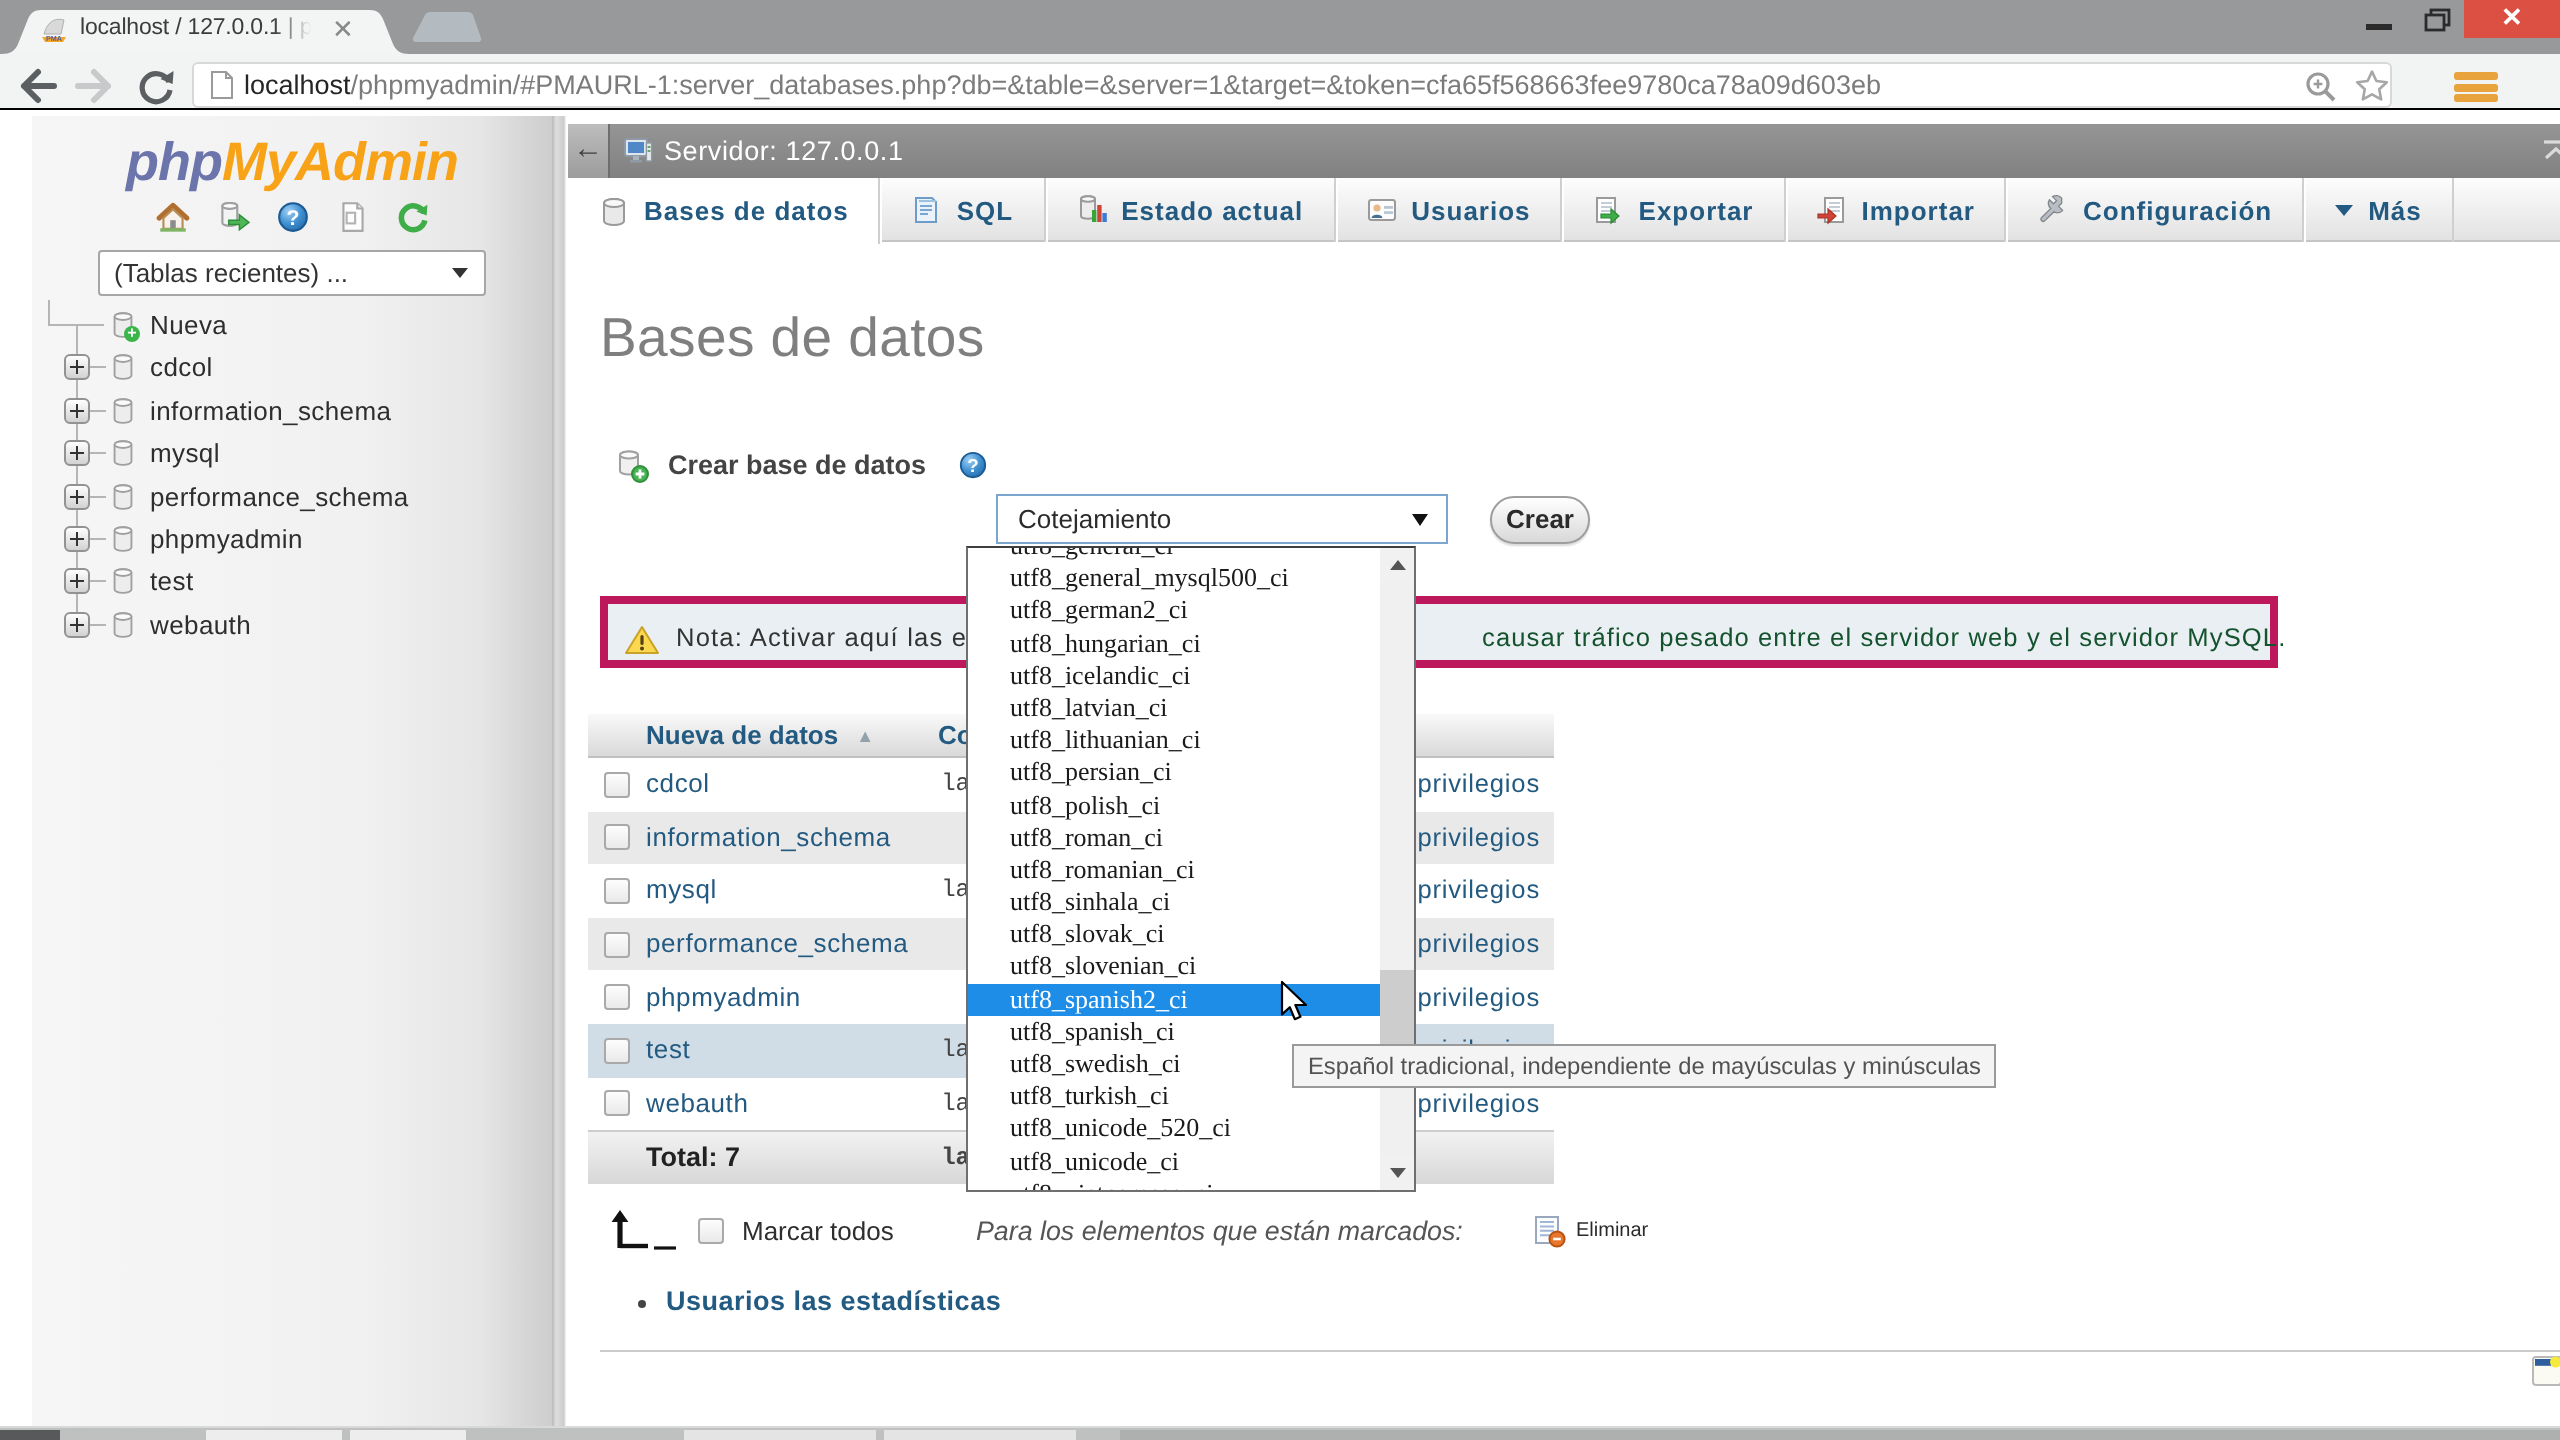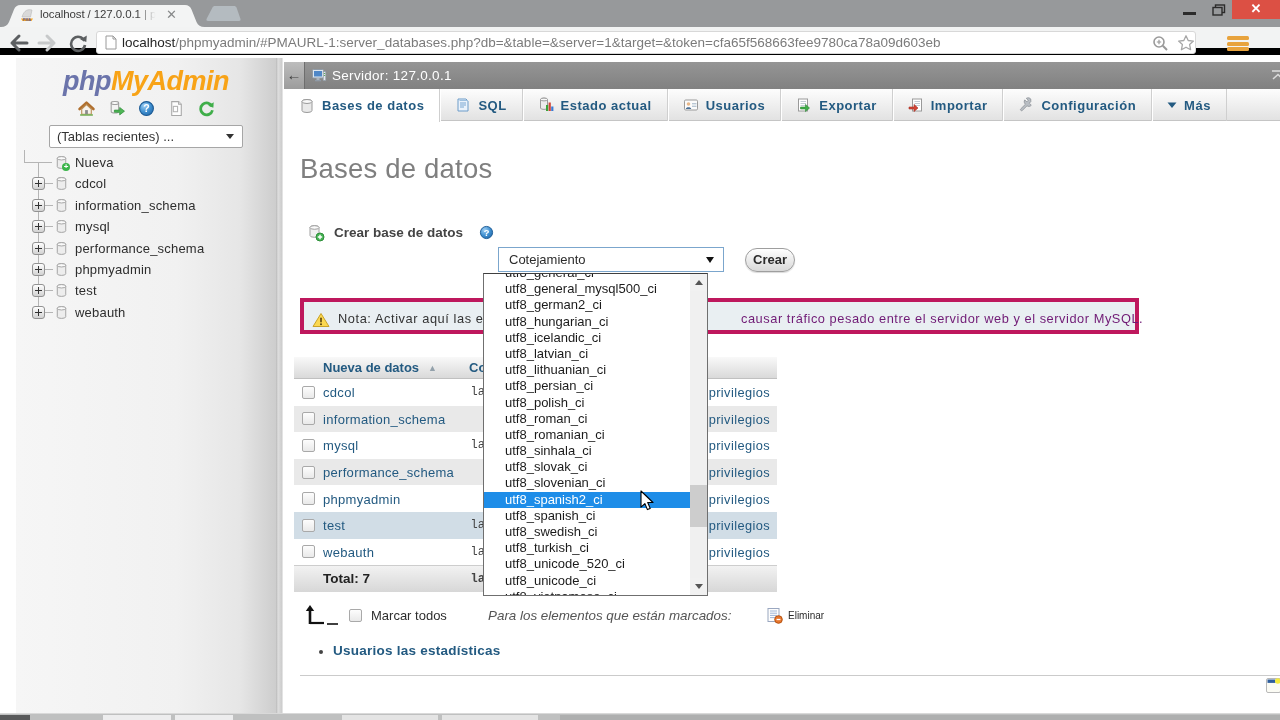--- a/index.html
+++ b/index.html
@@ -15,21 +15,21 @@
   #tab-favicon { left:20px; top:8px; width:14px; height:14px; }
   #tab-title { left:40px; top:7px; width:119px; height:15px; font-size:11.5px; letter-spacing:-0.1px; color:#3c3c3c; white-space:nowrap; overflow:hidden; line-height:15px; }
   #tab-title-fade { left:137px; top:6px; width:22px; height:17px; background:linear-gradient(90deg, rgba(243,244,244,0), #f3f4f4 85%); }
   #tab-close { left:164px; top:7px; width:15px; height:15px; color:#868889; font-size:13px; line-height:15px; text-align:center; cursor:default; }
   #newtab-btn { left:206px; top:6px; }
   #win-min { left:1176px; top:0; width:28px; height:19px; }
   #win-min .bar { position:absolute; left:7px; top:12px; width:13px; height:3px; background:#2b2b2b; }
   #win-max { left:1204px; top:0; width:28px; height:19px; }
   #win-close { left:1232px; top:0; width:48px; height:19px; background:#dc5044; color:#fff; text-align:center; font-size:13px; line-height:18px; font-weight:bold; }
 
-  #toolbar { left:0; top:27px; width:1280px; height:28px; background:#f2f3f3; border-bottom:7px solid #000000; }
+  #toolbar { left:0; top:27px; width:1280px; height:28px; background:#f2f3f3; border-bottom:1px solid #000000; }
   .navbtn { top:6px; width:22px; height:20px; }
   #btn-back { left:8px; }
   #btn-fwd { left:36px; }
   #btn-reload { left:67px; }
   #urlbox { left:96px; top:4px; width:1100px; height:23px; background:#fff; border:1px solid #d8d8d8; border-radius:3px; }
   #url-pageicon { left:105px; top:8px; }
   #url-text { left:122px; top:4px; height:23px; line-height:23px; font-size:13.5px; color:#7b7b7b; white-space:nowrap; }
   #url-text b { color:#252525; font-weight:normal; }
   #url-zoom { left:1152px; top:8px; }
   #url-star { left:1177px; top:7px; }
@@ -82,21 +82,21 @@
   #create-help { left:463px; top:167px; }
   #db-input { left:296px; top:190px; width:180px; height:23px; border:1px solid #aaa; border-radius:2px; background:#fff; font-size:13px; color:#2a2a2a; line-height:21px; padding-left:7px; font-family:"Liberation Sans",sans-serif; }
   #coll-select { left:482px; top:189px; width:226px; height:25px; border:1px solid #7ba6cd; background:#fff; }
   #coll-select .val { position:absolute; left:10px; top:0; line-height:23px; font-size:13px; color:#2b2b2b; }
   #coll-select .arr { position:absolute; right:9px; top:9px; width:0; height:0; border-left:4.5px solid transparent; border-right:4.5px solid transparent; border-top:6px solid #111; }
   #create-btn { left:729px; top:190px; width:50px; height:24px; border:1px solid #9e9e9e; border-radius:12px; background:linear-gradient(#ffffff,#d8d8d8); font-size:13px; font-weight:bold; color:#2b2b2b; text-align:center; line-height:22px; box-shadow:0 1px 1px rgba(0,0,0,0.15); }
 
   #notebar { left:284px; top:240px; width:839px; height:36px; background:#e9eff2; border:4px solid #be185d; }
   #note-icon { left:8px; top:10px; }
   #note-prefix { left:34px; top:0; line-height:34px; font-size:12.8px; letter-spacing:0.58px; color:#333; white-space:nowrap; }
-  #note-suffix { left:437px; top:0; line-height:34px; font-size:12.8px; letter-spacing:0.55px; color:#701a75; white-space:nowrap; }
+  #note-suffix { left:437px; top:0; line-height:34px; font-size:12.8px; letter-spacing:0.55px; color:#14532d; white-space:nowrap; }
 
   
   #dbtable { left:278px; top:299px; width:483px; }
   .thead { display:flex; height:22px; background:linear-gradient(#f9f9f9,#d9d9d9); border-bottom:1px solid #c0c0c0; }
   .thead .c { font-weight:bold; color:#235a81; font-size:13px; line-height:21px; }
   .c0 { width:29px; flex:0 0 29px; }
   .c1 { width:143px; flex:0 0 143px; }
   .c2 { width:127px; flex:0 0 127px; }
   .c3 { flex:1; }
   .thead .c2 { padding-left:3px; }
@@ -124,21 +124,21 @@
   #del-icon { left:750px; top:4px; }
   #del-label { left:772px; top:0; line-height:25px; font-size:10px; color:#2b2b2b; }
   #stats-bullet { left:303px; top:592px; width:4px; height:4px; border-radius:50%; background:#444; }
   #stats-link { left:317px; top:585px; font-size:13.5px; letter-spacing:0.25px; font-weight:bold; color:#235a81; text-decoration:none; }
   #bottom-hr { left:284px; top:617px; width:987px; height:1px; background:#cbcbcb; }
   #window-icon { left:1250px; top:620px; }
 
   
   #ddlist { left:483px; top:273px; width:225px; height:323px; background:#fff; border:1px solid #6f6f6f; border-top-color:#3f3f3f; overflow:hidden; z-index:40; }
   #dd-items { position:absolute; left:0; top:-9px; width:206px; }
-  .ddi { height:16.2px; line-height:16.2px; font-size:13px; color:#1b1b1b; padding-left:21px; white-space:nowrap; }
+  .ddi { height:16.2px; line-height:16.2px; font-size:13px; color:#1b1b1b; padding-left:21px; white-space:nowrap;font-family:Liberation Serif, serif; }
   .ddi.selected { background:#1e8de8; color:#fff; }
   #dd-scroll { position:absolute; right:0; top:0; width:17px; height:321px; background:#f0f0f0; }
   .dd-sbtn { position:absolute; left:0; width:17px; height:17px; background:#f1f1f1; color:#555; }
   .dd-sbtn .t { position:absolute; left:4.5px; width:0; height:0; border-left:4px solid transparent; border-right:4px solid transparent; }
   #dd-up { top:0; }
   #dd-up .t { top:6px; border-bottom:5px solid #555; }
   #dd-down { bottom:0; }
   #dd-down .t { top:6px; border-top:5px solid #555; }
   #dd-thumb { position:absolute; left:0; top:211px; width:17px; height:42px; background:#cdcdcd; }
 
@@ -670,20 +670,21 @@
       <div class="dd-sbtn" id="dd-up">
           <span class="t"></span>
         </div>
       <div id="dd-thumb"></div>
       <div class="dd-sbtn" id="dd-down">
           <span class="t"></span>
         </div>
     </div>
   </div>
 
+  <div id="tooltip" class="abs">Español tradicional, independiente de mayúsculas y minúsculas</div>
   <svg id="cursor" class="abs" width="14" height="21">
       <use href="#i-cursor"></use>
     </svg>
 
   <div id="bstrip" class="abs">
     <div class="seg" style="left:0;width:30px;background:#58595a"></div>
     <div class="seg" style="left:103px;width:68px;background:#ededee"></div>
     <div class="seg" style="left:175px;width:58px;background:#ededee"></div>
     <div class="seg" style="left:342px;width:96px;background:#e4e4e4"></div>
     <div class="seg" style="left:442px;width:96px;background:#e4e4e4"></div>

